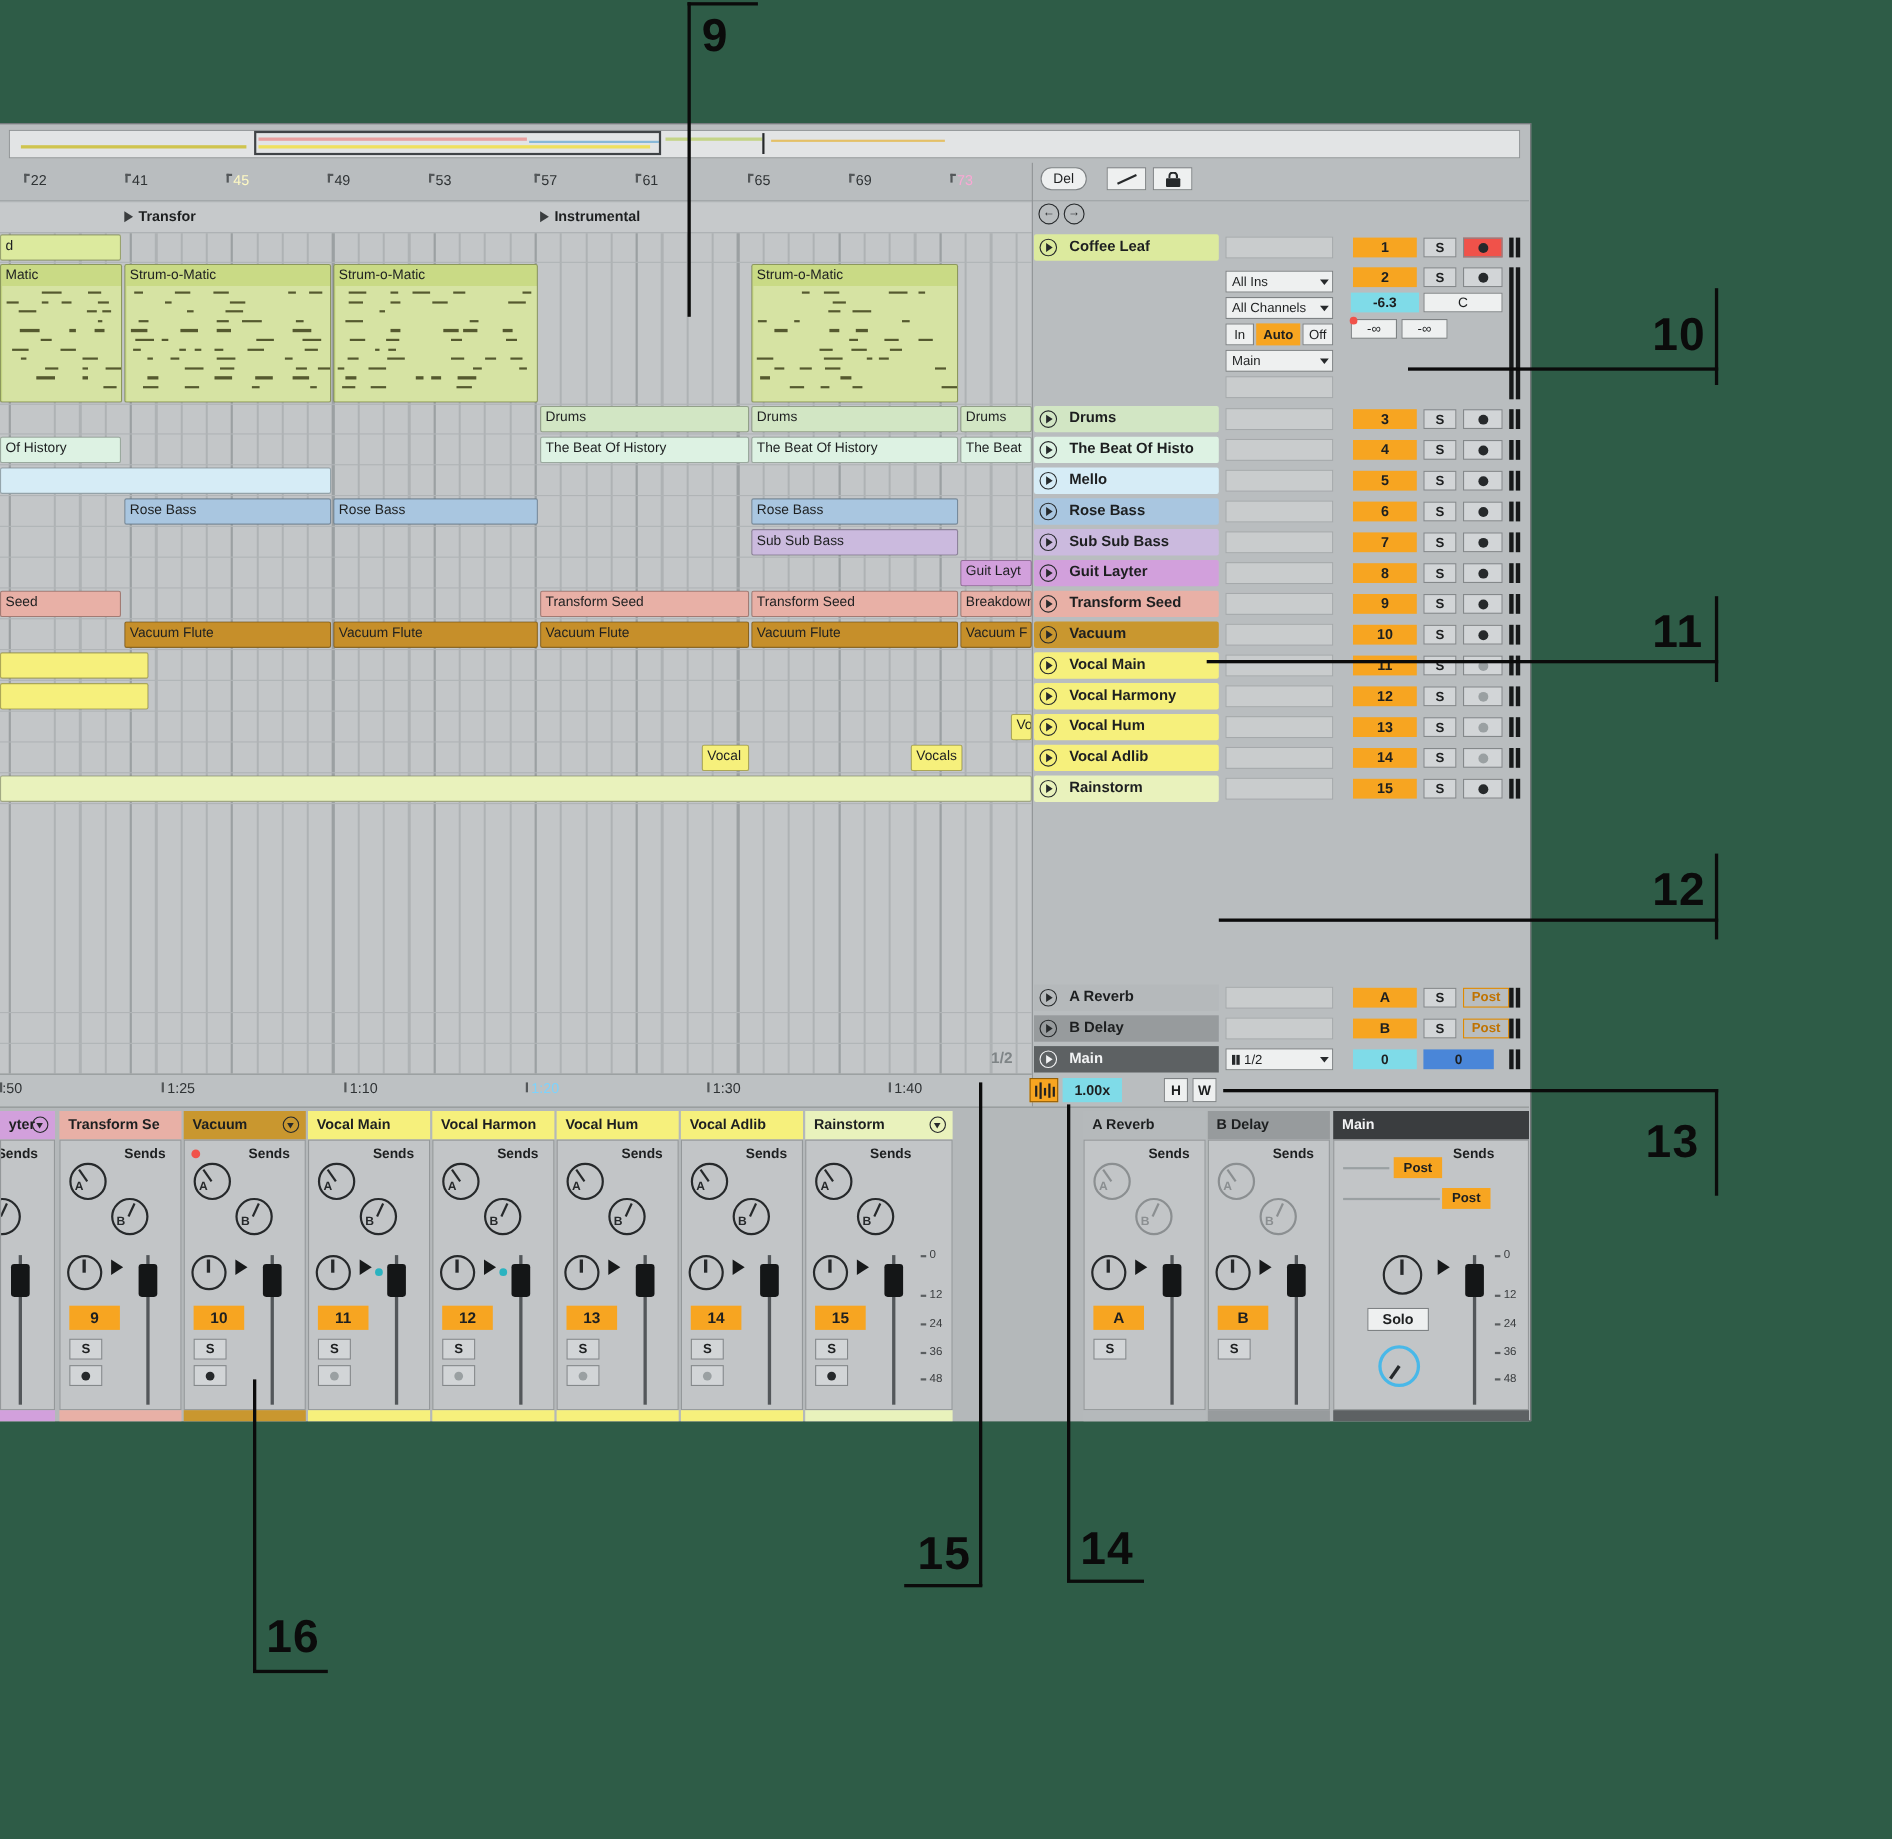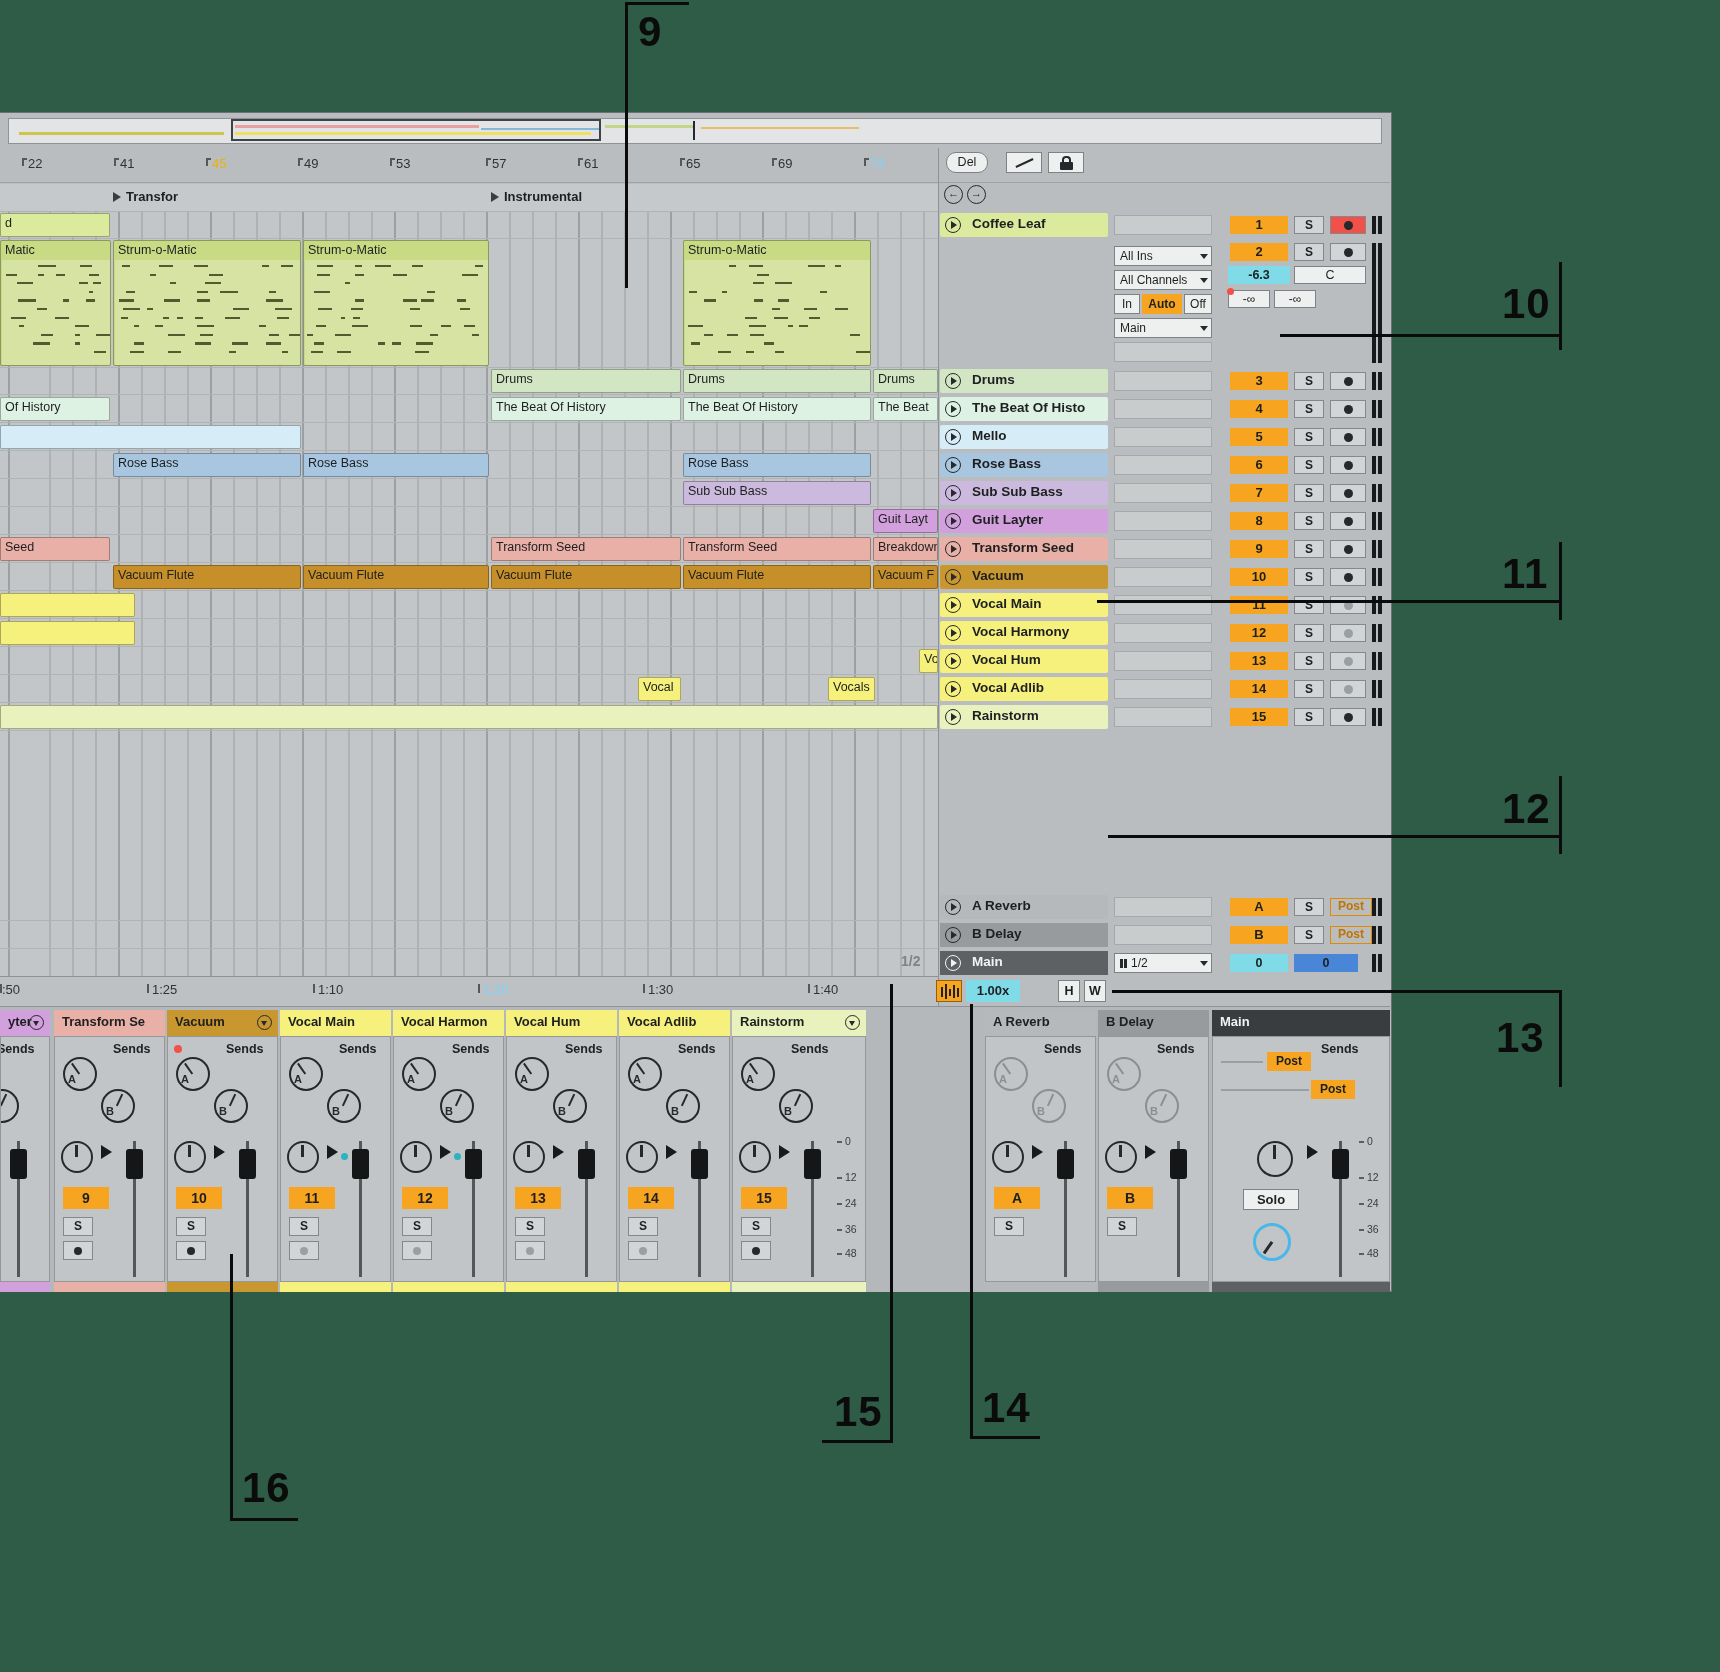--- a/index.html
+++ b/index.html
@@ -91,42 +91,42 @@
   <div class="abs w-btn">W</div>
   <div class="abs half-label">1/2</div>
 <div style="position: absolute; left: 22px; top: 158px; width: 1.5px; height: 8px; background: rgb(84, 88, 90);"></div>
     <div style="position: absolute; left: 22px; top: 158px; width: 5px; height: 1.5px; background: rgb(84, 88, 90);"></div>
     <div style="position: absolute; left: 28px; top: 156px; font-size: 13px; color: rgb(47, 51, 53);">22</div>
     <div style="position: absolute; left: 114px; top: 158px; width: 1.5px; height: 8px; background: rgb(84, 88, 90);"></div>
     <div style="position: absolute; left: 114px; top: 158px; width: 5px; height: 1.5px; background: rgb(84, 88, 90);"></div>
     <div style="position: absolute; left: 120px; top: 156px; font-size: 13px; color: rgb(47, 51, 53);">41</div>
     <div style="position: absolute; left: 206px; top: 158px; width: 1.5px; height: 8px; background: rgb(84, 88, 90);"></div>
     <div style="position: absolute; left: 206px; top: 158px; width: 5px; height: 1.5px; background: rgb(84, 88, 90);"></div>
-    <div style="position: absolute; left: 212px; top: 156px; font-size: 13px; color: #eab308;">45</div>
+    <div style="position: absolute; left: 212px; top: 156px; font-size: 13px; color: #fef9c3;">45</div>
     <div style="position: absolute; left: 298px; top: 158px; width: 1.5px; height: 8px; background: rgb(84, 88, 90);"></div>
     <div style="position: absolute; left: 298px; top: 158px; width: 5px; height: 1.5px; background: rgb(84, 88, 90);"></div>
     <div style="position: absolute; left: 304px; top: 156px; font-size: 13px; color: rgb(47, 51, 53);">49</div>
     <div style="position: absolute; left: 390px; top: 158px; width: 1.5px; height: 8px; background: rgb(84, 88, 90);"></div>
     <div style="position: absolute; left: 390px; top: 158px; width: 5px; height: 1.5px; background: rgb(84, 88, 90);"></div>
     <div style="position: absolute; left: 396px; top: 156px; font-size: 13px; color: rgb(47, 51, 53);">53</div>
     <div style="position: absolute; left: 486px; top: 158px; width: 1.5px; height: 8px; background: rgb(84, 88, 90);"></div>
     <div style="position: absolute; left: 486px; top: 158px; width: 5px; height: 1.5px; background: rgb(84, 88, 90);"></div>
     <div style="position: absolute; left: 492px; top: 156px; font-size: 13px; color: rgb(47, 51, 53);">57</div>
     <div style="position: absolute; left: 578px; top: 158px; width: 1.5px; height: 8px; background: rgb(84, 88, 90);"></div>
     <div style="position: absolute; left: 578px; top: 158px; width: 5px; height: 1.5px; background: rgb(84, 88, 90);"></div>
     <div style="position: absolute; left: 584px; top: 156px; font-size: 13px; color: rgb(47, 51, 53);">61</div>
     <div style="position: absolute; left: 680px; top: 158px; width: 1.5px; height: 8px; background: rgb(84, 88, 90);"></div>
     <div style="position: absolute; left: 680px; top: 158px; width: 5px; height: 1.5px; background: rgb(84, 88, 90);"></div>
     <div style="position: absolute; left: 686px; top: 156px; font-size: 13px; color: rgb(47, 51, 53);">65</div>
     <div style="position: absolute; left: 772px; top: 158px; width: 1.5px; height: 8px; background: rgb(84, 88, 90);"></div>
     <div style="position: absolute; left: 772px; top: 158px; width: 5px; height: 1.5px; background: rgb(84, 88, 90);"></div>
     <div style="position: absolute; left: 778px; top: 156px; font-size: 13px; color: rgb(47, 51, 53);">69</div>
     <div style="position: absolute; left: 864px; top: 158px; width: 1.5px; height: 8px; background: rgb(84, 88, 90);"></div>
     <div style="position: absolute; left: 864px; top: 158px; width: 5px; height: 1.5px; background: rgb(84, 88, 90);"></div>
-    <div style="position: absolute; left: 870px; top: 156px; font-size: 13px; color: #7dd3fc; text-align: right;">73</div>
+    <div style="position: absolute; left: 870px; top: 156px; font-size: 13px; color: #f9a8d4; text-align: right;">73</div>
     <div style="position: absolute; left: 113px; top: 188px; height: 20px;">
       <div style="position: absolute; left: 0px; top: 4px; width: 0px; height: 0px; border-left: 8px solid rgb(58, 61, 63); border-top: 5px solid transparent; border-bottom: 5px solid transparent;"></div>
       <div style="position: absolute; left: 13px; top: 1px; font-size: 13px; font-weight: 600; white-space: nowrap;">Transfor</div>
     </div>
     <div style="position: absolute; left: 491px; top: 188px; height: 20px;">
       <div style="position: absolute; left: 0px; top: 4px; width: 0px; height: 0px; border-left: 8px solid rgb(58, 61, 63); border-top: 5px solid transparent; border-bottom: 5px solid transparent;"></div>
       <div style="position: absolute; left: 13px; top: 1px; font-size: 13px; font-weight: 600; white-space: nowrap;">Instrumental</div>
     </div>
     <div style="position: absolute; left: 0px; top: 211px; width: 938px; height: 1px; background: rgb(176, 180, 182);"></div>
     <div style="position: absolute; left: 0px; top: 238px; width: 938px; height: 1px; background: rgb(176, 180, 182);"></div>

